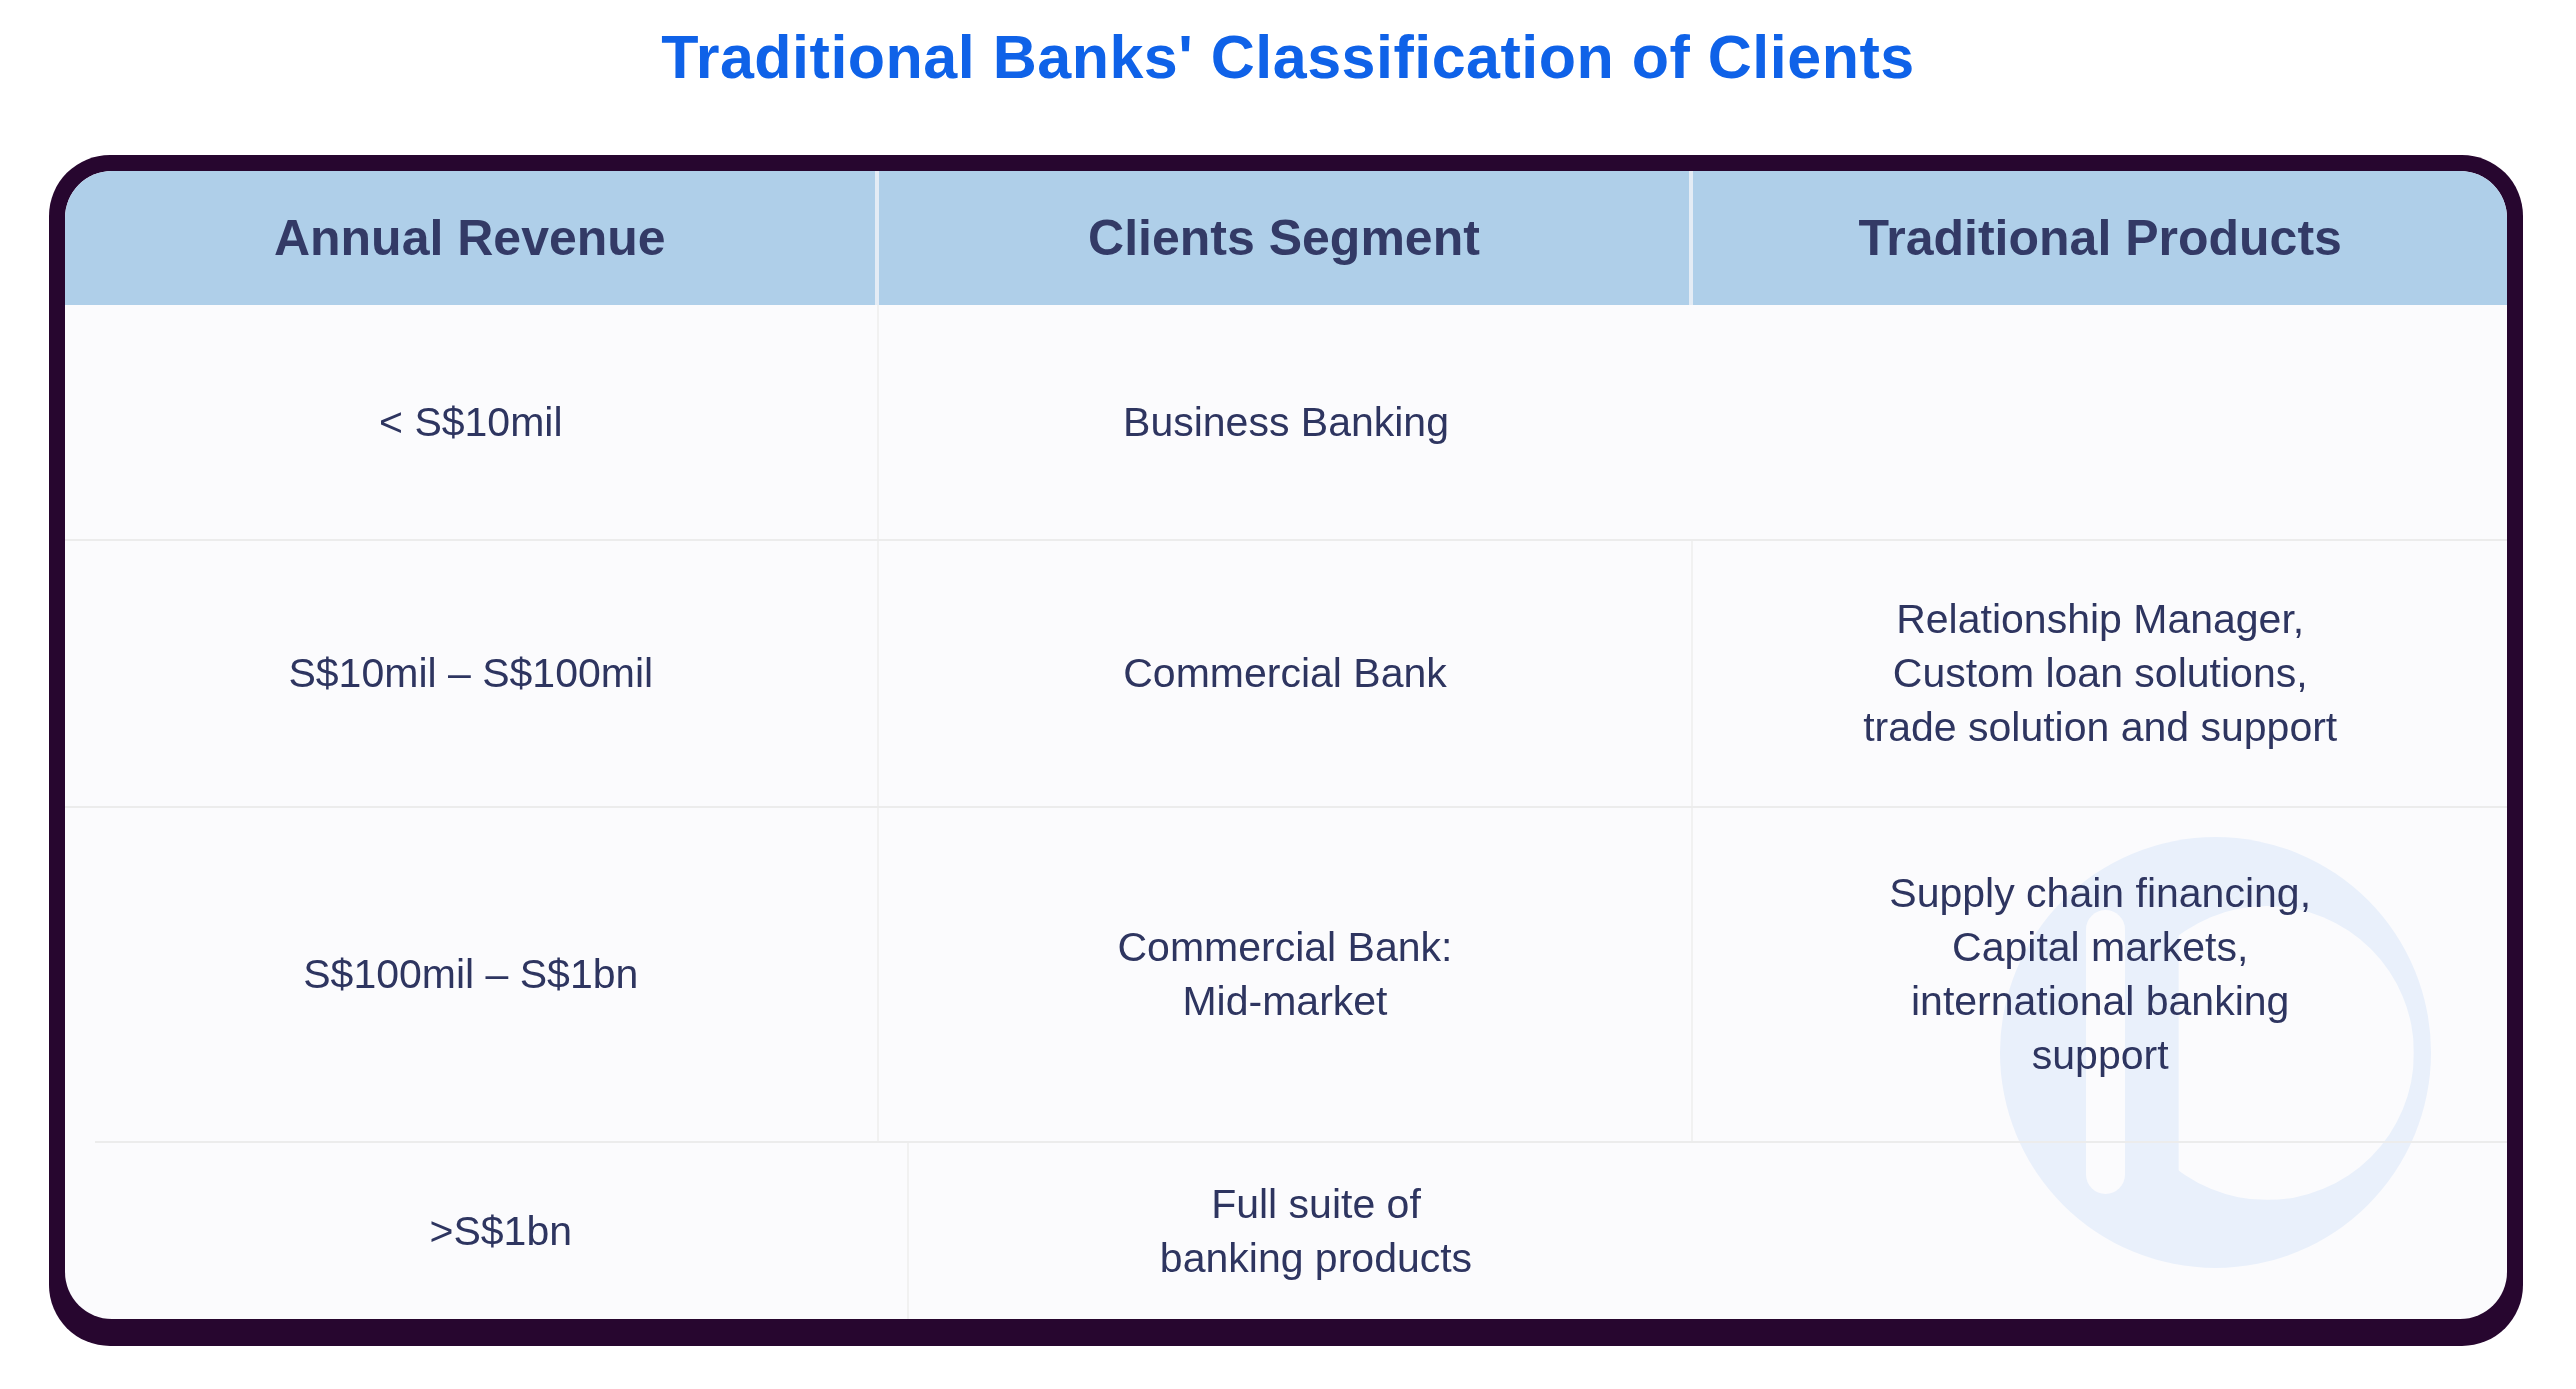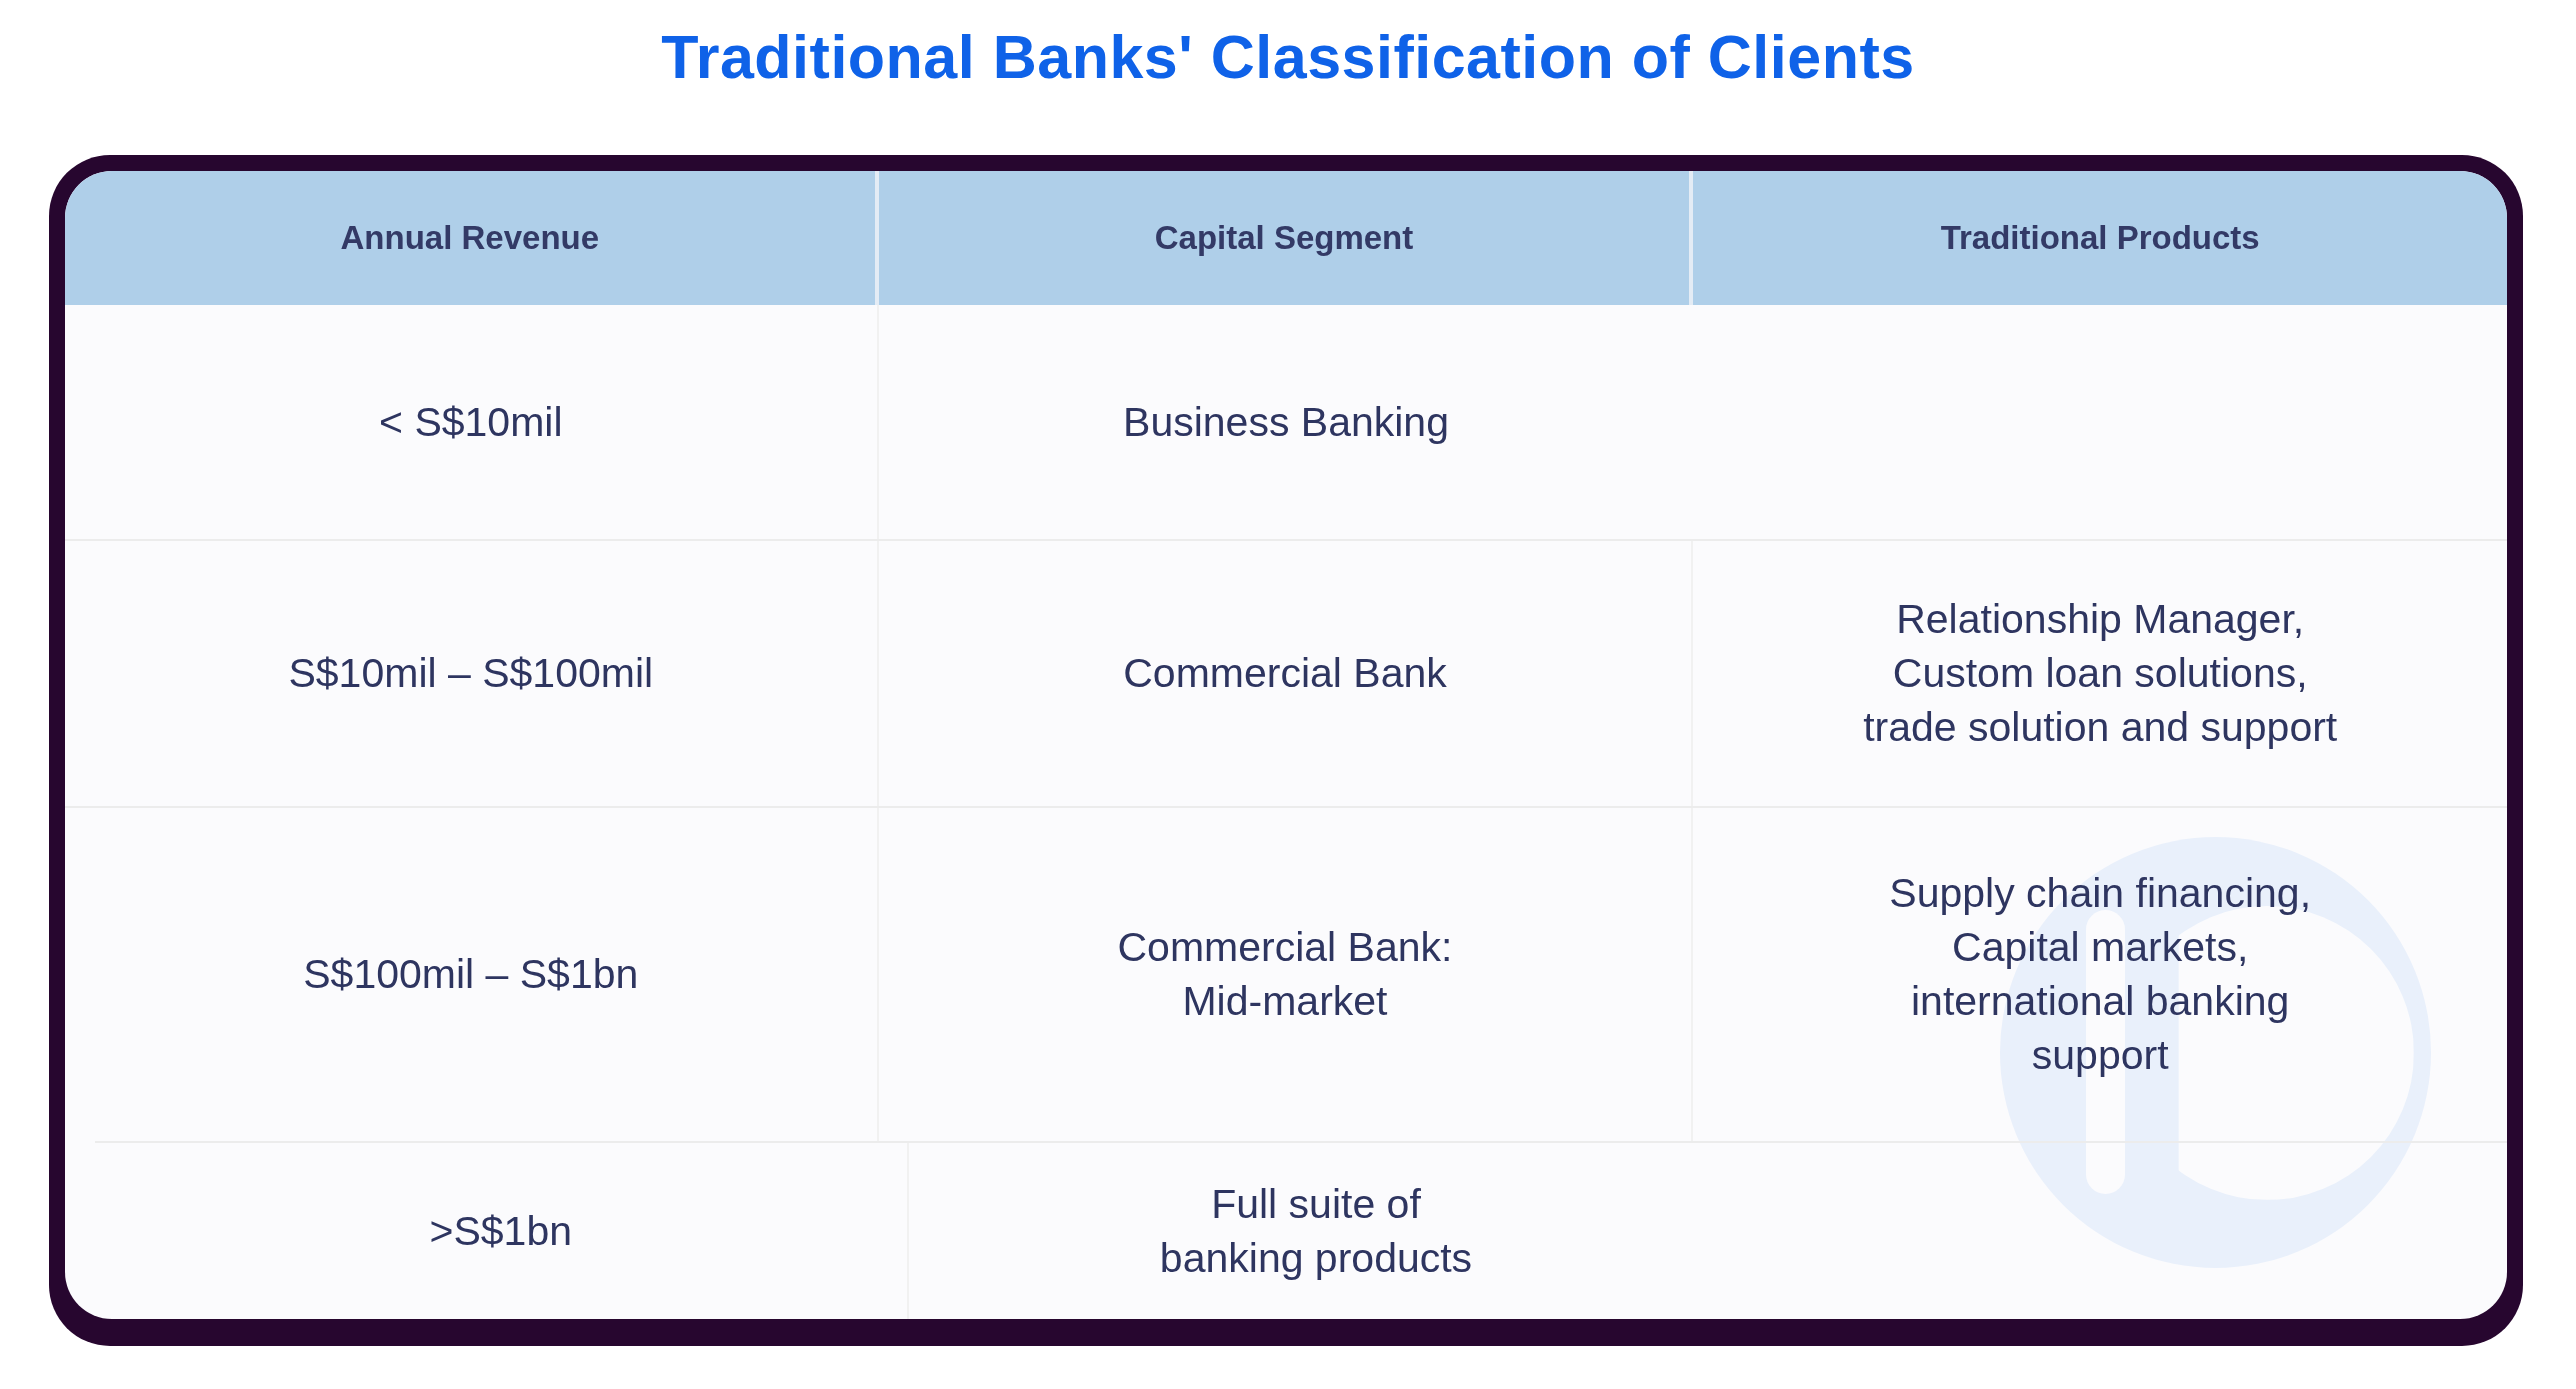--- a/index.html
+++ b/index.html
@@ -88,21 +88,21 @@
 
   .td, .th {
     display: flex;
     align-items: center;
     justify-content: center;
     text-align: center;
     padding: 9.8px 39px;
   }
   .th {
     border-right: 4.9px solid #E4ECF5;
-    font-size: 33px;
+    font-size: 50px;
     font-weight: 700;
     color: #333A66;
     text-align: right;
   }
   .th:last-child { border-right: none; }
 
   .td {
     border-right: 2.9px solid #F1F1F1;
     font-size: 41px;
     font-weight: 500;
@@ -122,21 +122,21 @@
 
     <div class="watermark">
       <div class="wm-disc"></div>
       <div class="wm-bar"></div>
     </div>
 
     <div class="tbl">
 
       <div class="tr tr-header">
         <div class="th">Annual Revenue</div>
-        <div class="th">Capital Segment</div>
+        <div class="th">Clients Segment</div>
         <div class="th">Traditional Products</div>
       </div>
 
       <div class="tr tr-r0">
         <div class="td">&lt; S$10mil</div>
         <div class="td">Business Banking</div>
       </div>
 
       <div class="tr tr-r1">
         <div class="td">S$10mil – S$100mil</div>

